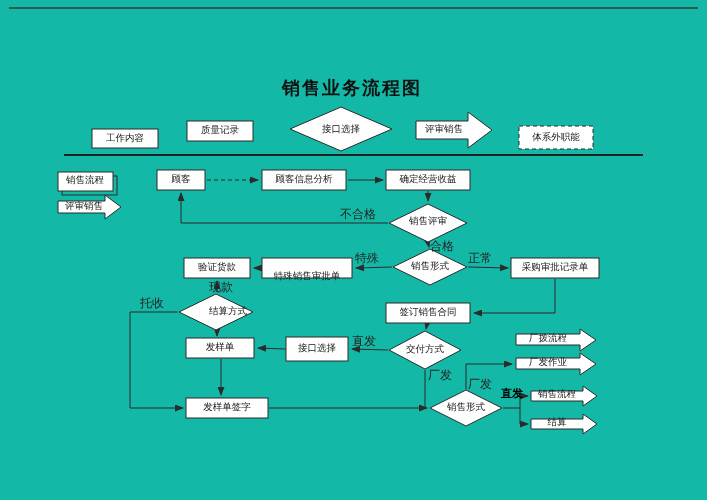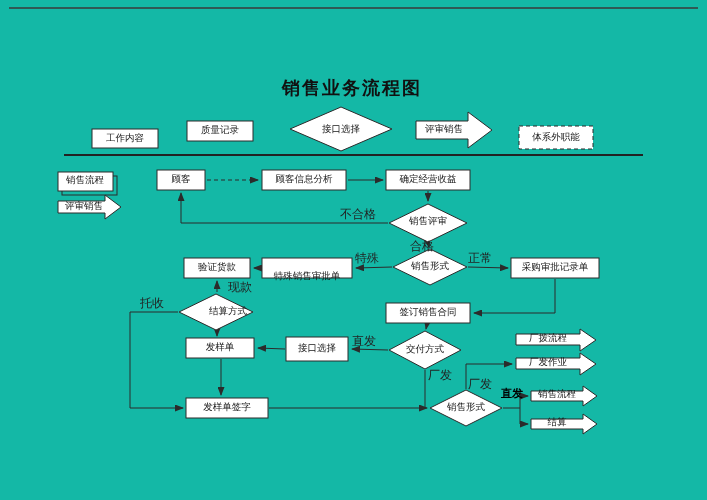--- a/index.html
+++ b/index.html
@@ -119,23 +119,23 @@
   <div class="lbl" style="left:317px;top:349px">接口选择</div>
   <div class="lbl" style="left:425px;top:350px">交付方式</div>
   <div class="lbl" style="left:227px;top:408px">发样单签字</div>
   <div class="lbl" style="left:466px;top:408px">销售形式</div>
   <div class="lbl" style="left:548px;top:339px">厂拨流程</div>
   <div class="lbl" style="left:548px;top:363px">厂发作业</div>
   <div class="lbl" style="left:557px;top:395px">销售流程</div>
   <div class="lbl" style="left:557px;top:423px">结算</div>
 
   <div class="lbl sm" style="left:358px;top:214px">不合格</div>
-  <div class="lbl sm" style="left:422px;top:246px">合格</div>
+  <div class="lbl sm" style="left:442px;top:246px">合格</div>
   <div class="lbl sm" style="left:367px;top:258px">特殊</div>
   <div class="lbl sm" style="left:480px;top:258px">正常</div>
-  <div class="lbl sm" style="left:240px;top:287px">现款</div>
+  <div class="lbl sm" style="left:221px;top:287px">现款</div>
   <div class="lbl sm" style="left:152px;top:303px">托收</div>
   <div class="lbl sm" style="left:364px;top:341px">直发</div>
   <div class="lbl sm" style="left:440px;top:375px">厂发</div>
   <div class="lbl sm" style="left:480px;top:384px">厂发</div>
   <div class="lbl boldlbl" style="left:512px;top:393px">直发</div>
 
 </div>
 
 </body></html>

